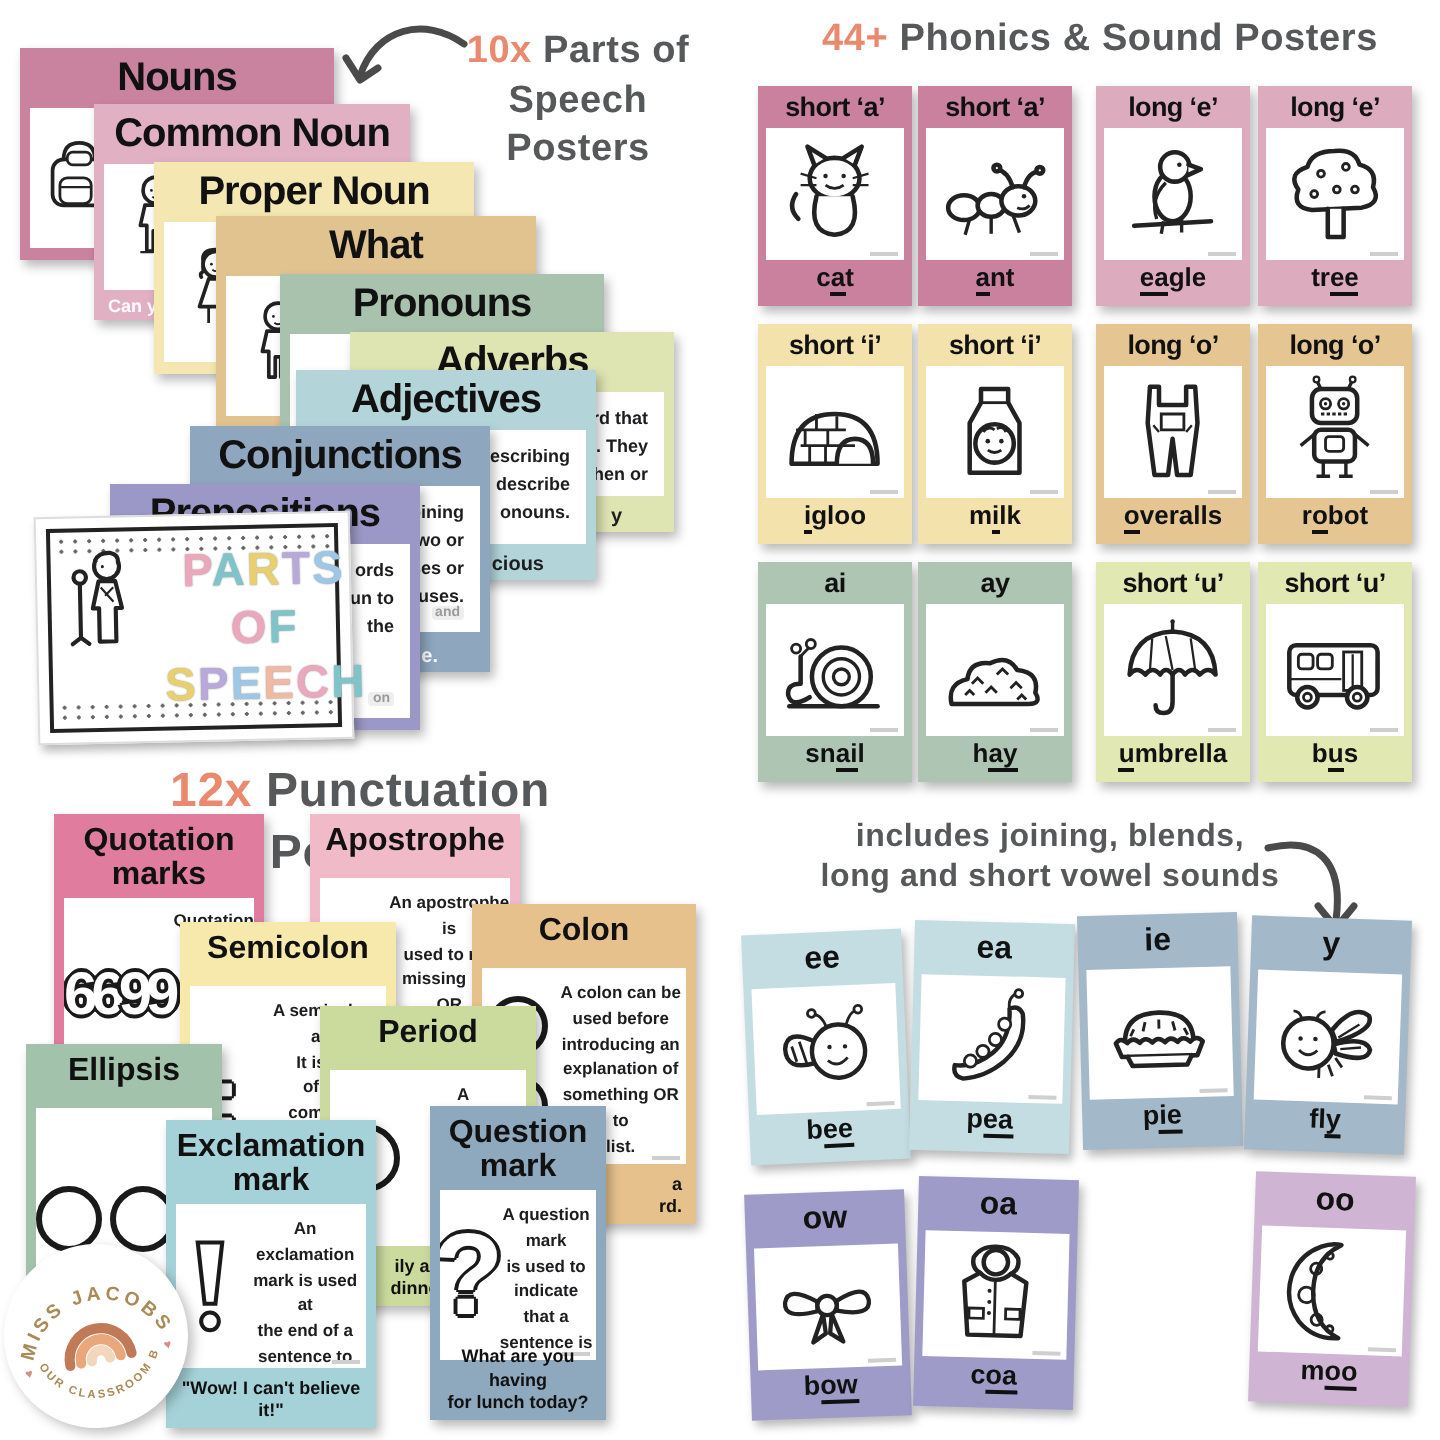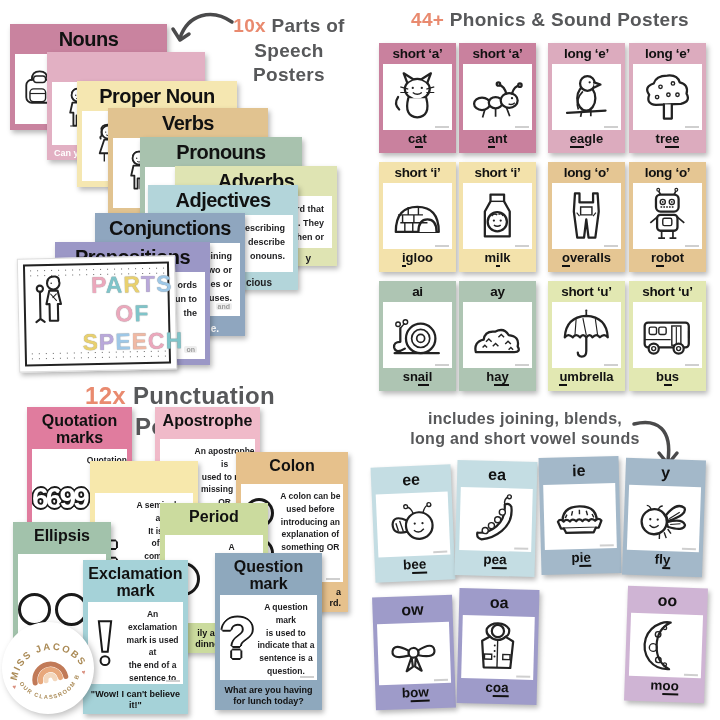--- a/index.html
+++ b/index.html
@@ -75,20 +75,21 @@
         <div class="sicon" style="position:absolute;left:3px;bottom:1px;width:46px;height:70px"><svg viewBox="0 0 100 100">
             <rect x="18" y="32" width="58" height="50" rx="12" fill="#fff" stroke="#222" stroke-width="4" stroke-linecap="round" stroke-linejoin="round"></rect>
             <path d="M30 32 Q30 14 47 14 Q64 14 64 32" fill="none" stroke="#222" stroke-width="4" stroke-linecap="round" stroke-linejoin="round"></path>
             <rect x="26" y="52" width="34" height="28" rx="8" fill="#fff" stroke="#222" stroke-width="3"></rect>
             <path d="M26 62 L60 62" fill="none" stroke="#222" stroke-width="2.5"></path>
             <rect x="34" y="24" width="26" height="14" rx="6" fill="#fff" stroke="#222" stroke-width="3"></rect>
           </svg></div>
       </div>
     </div>
   <div class="card stk" style="left: 47px; top: 52px; width: 158px; height: 108px; z-index: 2; background: rgb(226, 176, 195);">
+      <div class="t">Common Noun</div>
       <div class="panel" style="bottom:15px">
         <div class="sicon" style="position:absolute;left:3px;bottom:1px;width:46px;height:70px"><svg viewBox="0 0 100 100">
             <circle cx="50" cy="20" r="14" fill="#fff" stroke="#222" stroke-width="4" stroke-linecap="round" stroke-linejoin="round"></circle>
             <path d="M37 14 Q42 4 54 6 Q64 8 63 16" fill="#fff" stroke="#222" stroke-width="4" stroke-linecap="round" stroke-linejoin="round"></path>
             <circle cx="45" cy="20" r="1.5" fill="#222"></circle>
             <circle cx="55" cy="20" r="1.5" fill="#222"></circle>
             <path d="M46 27 Q50 30 54 27" fill="none" stroke="#222" stroke-width="2"></path>
             <path d="M38 36 L33 58 L40 58 L40 86 L47 86 L47 64 L53 64 L53 86 L60 86 L60 58 L67 58 L62 36 Z" fill="#fff" stroke="#222" stroke-width="4" stroke-linecap="round" stroke-linejoin="round"></path>
             <path d="M33 87 L47 87 M53 87 L67 87" fill="none" stroke="#222" stroke-width="2.5"></path>
           </svg></div>
@@ -103,21 +104,21 @@
             <path d="M36 18 Q34 6 50 6 Q66 6 64 18 L64 30 Q68 32 66 36 M36 18 L36 30 Q32 32 34 36" fill="none" stroke="#222" stroke-width="4" stroke-linecap="round" stroke-linejoin="round"></path>
             <circle cx="45" cy="22" r="1.5" fill="#222"></circle>
             <circle cx="55" cy="22" r="1.5" fill="#222"></circle>
             <path d="M46 28 Q50 31 54 28" fill="none" stroke="#222" stroke-width="2"></path>
             <path d="M42 38 L32 68 L68 68 L58 38 Z" fill="#fff" stroke="#222" stroke-width="4" stroke-linecap="round" stroke-linejoin="round"></path>
             <path d="M42 68 L42 86 M58 68 L58 86" fill="none" stroke="#222" stroke-width="3"></path>
           </svg></div>
       </div>
     </div>
   <div class="card stk" style="left: 108px; top: 108px; width: 160px; height: 106px; z-index: 4; background: rgb(225, 195, 144);">
-      <div class="t">Verbs</div>
+      <div class="t">What</div>
       <div class="panel" style="bottom:6px">
         <div class="sicon" style="position:absolute;left:3px;bottom:1px;width:46px;height:70px"><svg viewBox="0 0 100 100">
             <circle cx="50" cy="20" r="14" fill="#fff" stroke="#222" stroke-width="4" stroke-linecap="round" stroke-linejoin="round"></circle>
             <path d="M37 14 Q42 4 54 6 Q64 8 63 16" fill="#fff" stroke="#222" stroke-width="4" stroke-linecap="round" stroke-linejoin="round"></path>
             <circle cx="45" cy="20" r="1.5" fill="#222"></circle>
             <circle cx="55" cy="20" r="1.5" fill="#222"></circle>
             <path d="M46 27 Q50 30 54 27" fill="none" stroke="#222" stroke-width="2"></path>
             <path d="M38 36 L33 58 L40 58 L40 86 L47 86 L47 64 L53 64 L53 86 L60 86 L60 58 L67 58 L62 36 Z" fill="#fff" stroke="#222" stroke-width="4" stroke-linecap="round" stroke-linejoin="round"></path>
             <rect x="58" y="44" width="17" height="21" fill="#fff" stroke="#222" stroke-width="2.5"></rect>
           </svg></div>
@@ -435,20 +436,21 @@
 used to rep
 missing lett
 OR
 to show th</div>
           </div>
         </div>
         <i class="cr"></i>
       </div>
     </div>
   <div class="card punct" style="left: 90px; top: 461px; width: 108px; height: 152px; z-index: 4; background: rgb(247, 232, 172);">
+      <div class="t">Semicolon</div>
       <div class="panel" style="top:32px;bottom:6px">
         <div class="prow">
           <div class="gcolm">
             <div class="outl" style="font-size:46px;line-height:.9">;</div>
           </div>
           <div class="tcol">
             <div class="pbody">A semicolon
 a p
 It is us
 of a f
@@ -534,21 +536,21 @@
 sentence to
 express
 excitement or
 strong feelings.</div>
           </div>
         </div>
         <i class="cr"></i>
       </div>
       <div class="pfoot">"Wow! I can't believe it!"</div>
     </div>
-  <div class="card punct" style="left: 215px; top: 553px; width: 107px; height: 157px; z-index: 6; background: rgb(142, 168, 189);">
+  <div class="card punct" style="left: 215px; top: 553px; width: 88px; height: 157px; z-index: 6; background: rgb(142, 168, 189);">
       <div class="t">Question
 mark</div>
       <div class="panel" style="top:42px;bottom:30px">
         <div class="prow">
           <div class="gcolm">
             <div class="outl" style="font-size:58px;line-height:1">?</div>
           </div>
           <div class="tcol">
             <div class="pbody">A question mark
 is used to

